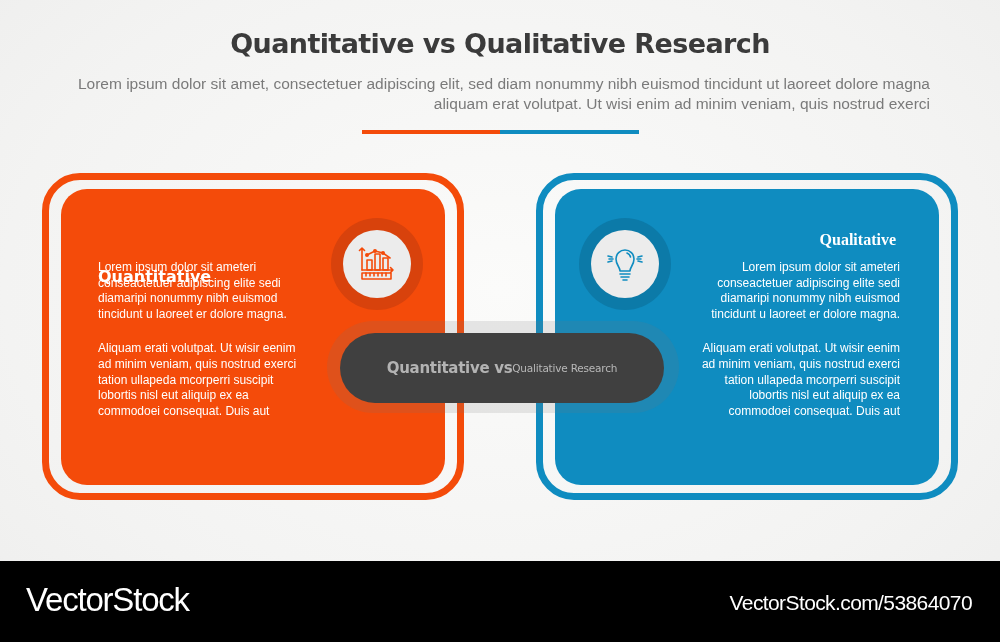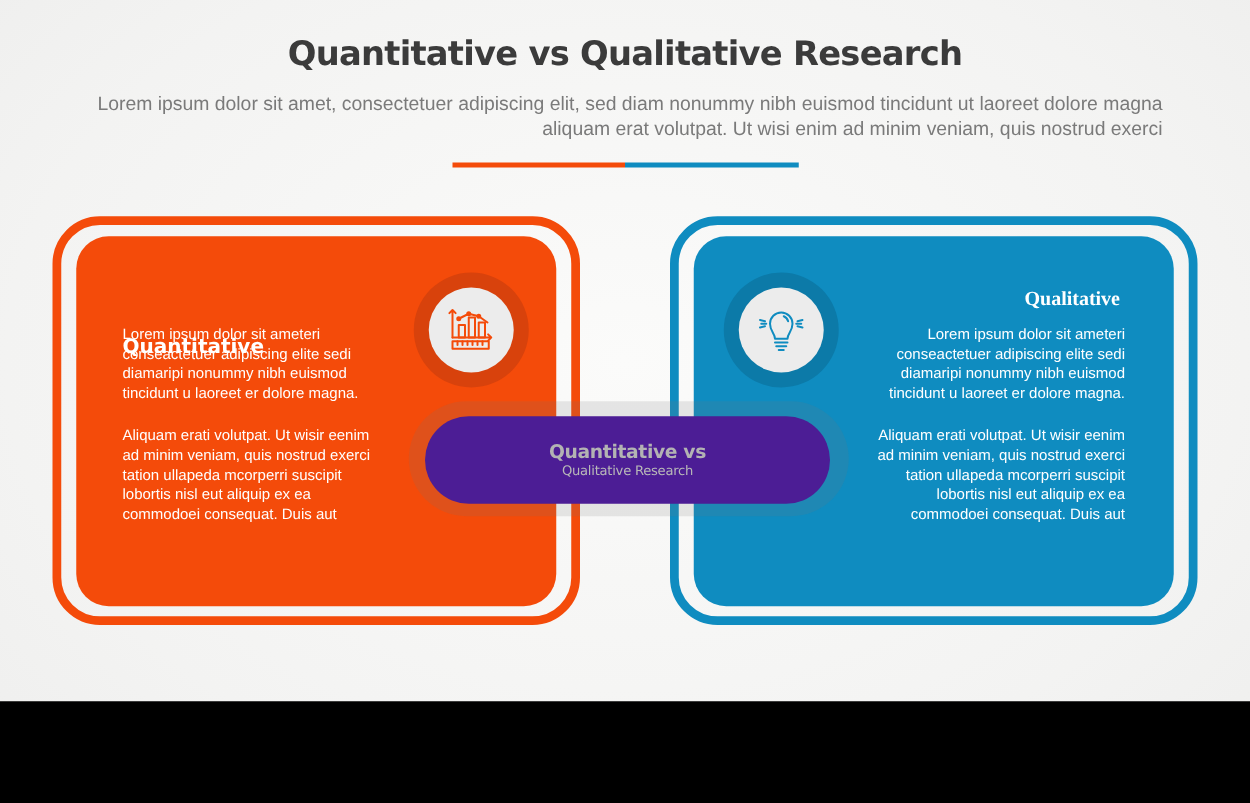--- a/index.html
+++ b/index.html
@@ -63,22 +63,22 @@
       width: 68px; height: 68px; border-radius: 50%; background: #ececec;
       display: flex; align-items: center; justify-content: center;
     }
 
     .pill-halo {
       position: absolute; left: 327px; top: 321px; width: 352px; height: 92px;
       border-radius: 46px; background: rgba(120,120,120,0.16);
     }
     .pill {
       position: absolute; left: 340px; top: 333px; width: 324px; height: 70px;
-      border-radius: 35px; background: #4c1d95;
-      display: flex; flex-direction: column; align-items: center; justify-content: center;
+      border-radius: 35px; background: #404040;
+      display: flex; flex-direction: row; align-items: center; justify-content: center;
       text-align: center;
     }
     .pill-line1 {
       font-size: 15px; font-weight: bold; color: #b3b3b3; line-height: 17px;
       font-family: "DejaVu Sans", sans-serif; letter-spacing: -0.3px;
     }
     .pill-line2 {
       font-size: 10.5px; font-weight: normal; color: #b8b8b8; line-height: 14px;
       font-family: "DejaVu Sans", sans-serif; letter-spacing: -0.2px;
     }
@@ -150,13 +150,15 @@
   </div>
 </div>
 
 <div class="pill-halo"></div>
 <div class="pill">
   <div class="pill-line1">Quantitative vs</div>
   <div class="pill-line2">Qualitative Research</div>
 </div>
 
 <div class="footer">
+  <div class="footer-brand">VectorStock</div>
+  <div class="footer-url">VectorStock.com/53864070</div>
 </div>
 
 </body></html>

